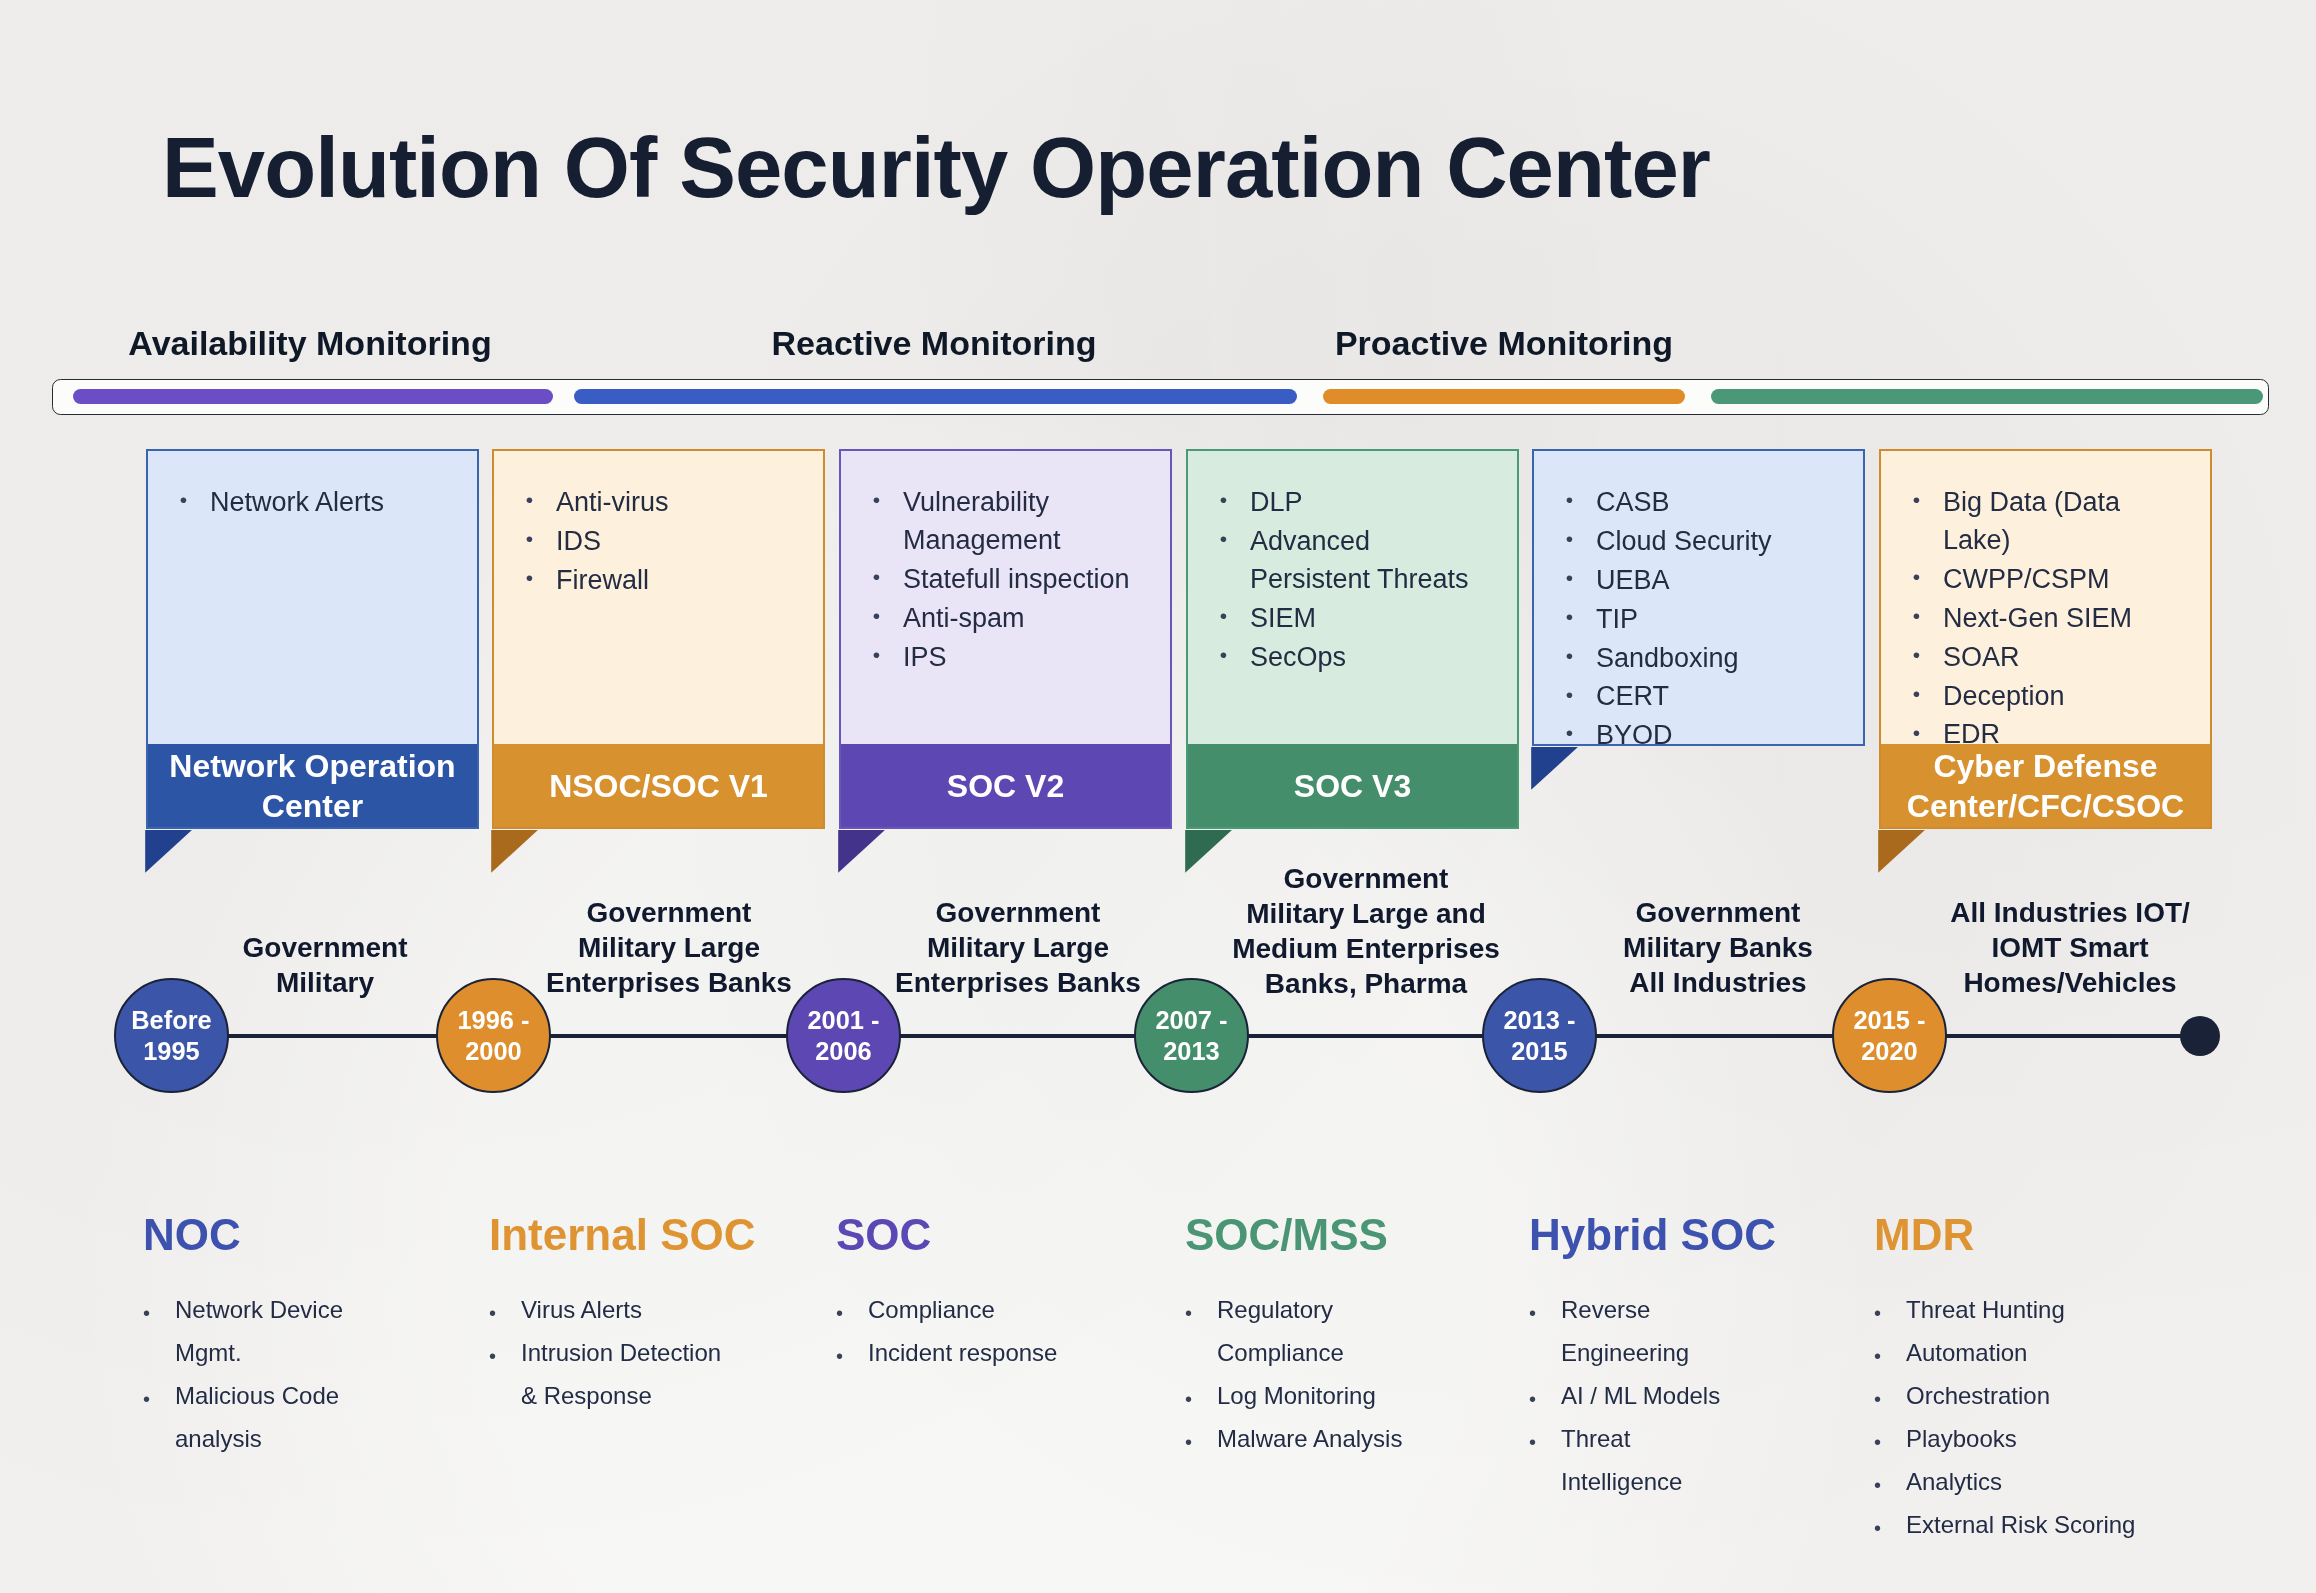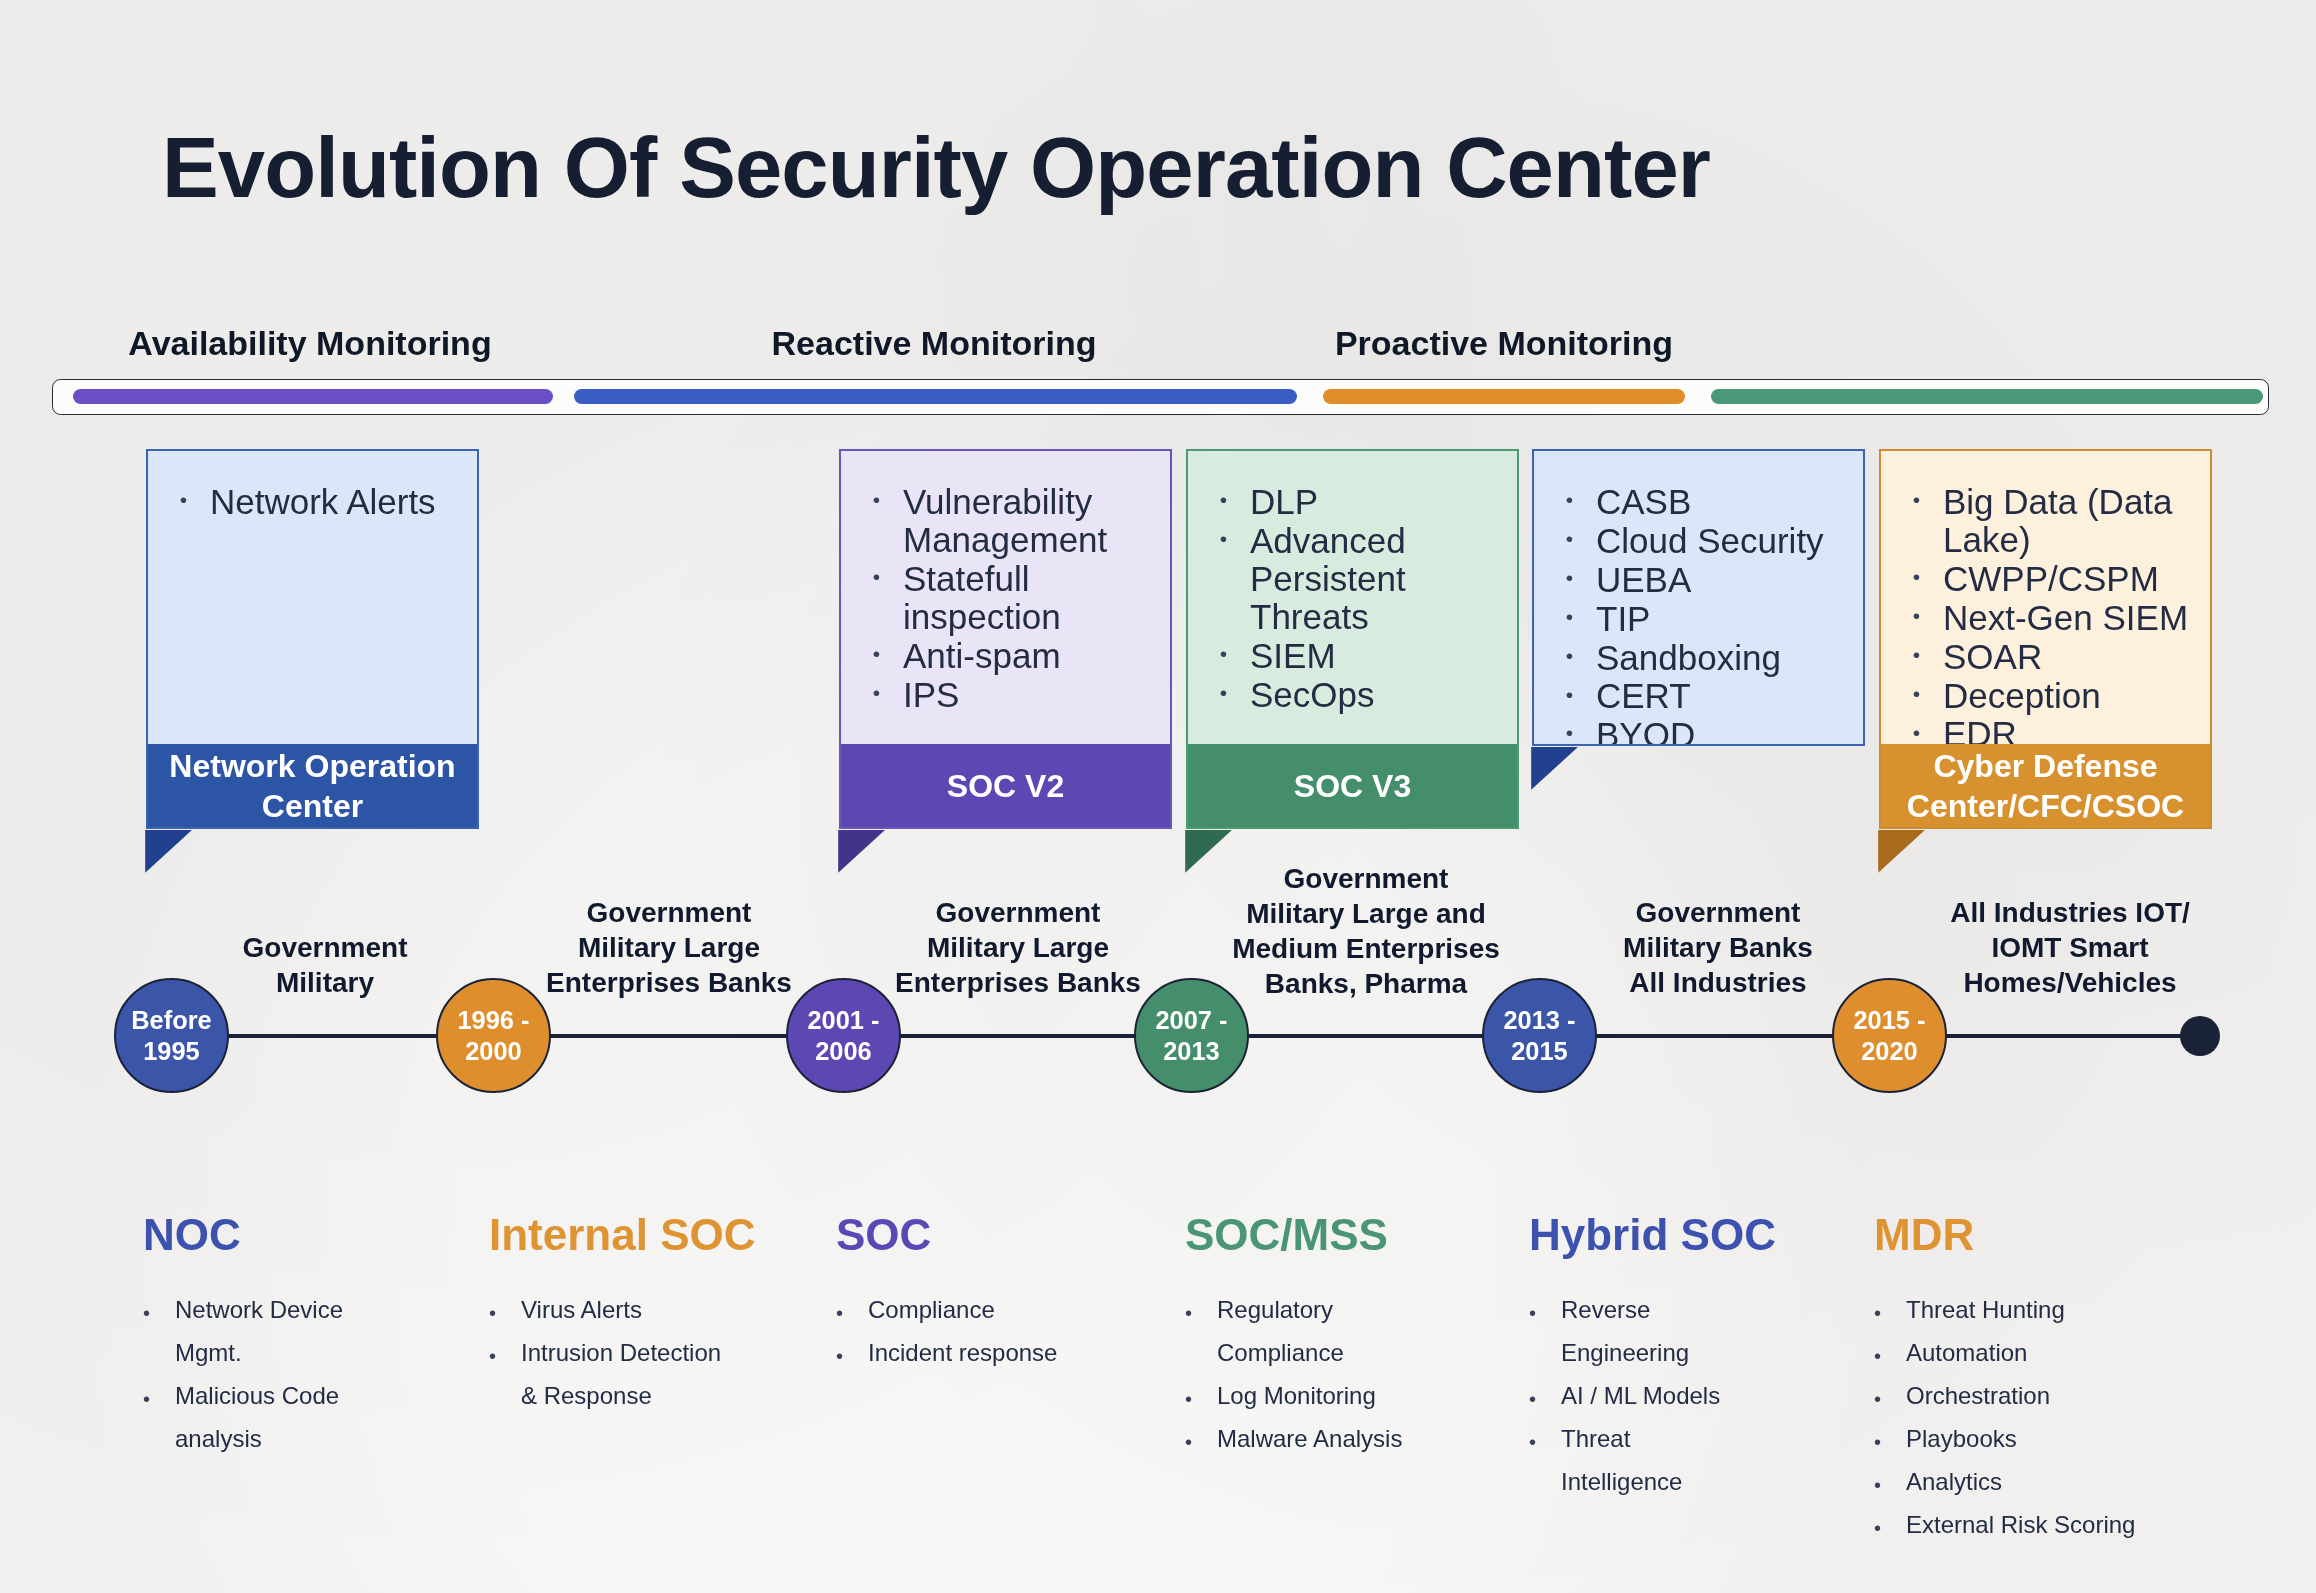--- a/index.html
+++ b/index.html
@@ -44,21 +44,21 @@
   .bar.b3{left:1270px;width:362px;background:#e08c28;}
   .bar.b4{left:1658px;width:552px;background:#4a9878;}
 
   
   .card{position:absolute;top:449px;width:333px;box-sizing:border-box;border:2.8px solid;}
   .card.c1{left:146px;}  .card.c2{left:492px;}  .card.c3{left:839px;}
   .card.c4{left:1186px;} .card.c5{left:1532px;} .card.c6{left:1879px;}
   .card-body{height:293px;overflow:hidden;}
   .card-list{margin:0;padding:32px 19px 0 28px;list-style:none;}
   .card-list li{
-    position:relative;padding-left:34px;font-size:35px;line-height:38px;
+    position:relative;padding-left:34px;font-size:27px;line-height:38px;
     color:#232c42;white-space:pre-line;margin-bottom:0.9px;
   }
   .card-list li::before{content:"•";position:absolute;left:3.8px;top:-1.9px;font-size:21px;color:#39415a;}
   .card-footer{
     height:83px;display:flex;align-items:center;justify-content:center;
     color:#ffffff;font-size:32px;font-weight:bold;line-height:40px;
     text-align:center;white-space:pre-line;
   }
   .card-tail{
     position:absolute;left:-2.8px;top:calc(100% + 2.8px);width:47px;height:43px;
@@ -139,20 +139,31 @@
     <div class="card-body">
       <ul class="card-list">
         <li>Network Alerts</li>
       </ul>
     </div>
     <div class="card-footer">Network Operation
 Center</div>
     <div class="card-tail"></div>
   </div>
 
+  <div class="card c2 theme-orange">
+    <div class="card-body">
+      <ul class="card-list">
+        <li>Anti-virus</li>
+        <li>IDS</li>
+        <li>Firewall</li>
+      </ul>
+    </div>
+    <div class="card-footer">NSOC/SOC V1</div>
+    <div class="card-tail"></div>
+  </div>
 
   <div class="card c3 theme-purple">
     <div class="card-body">
       <ul class="card-list">
         <li>Vulnerability
 Management</li>
         <li>Statefull inspection</li>
         <li>Anti-spam</li>
         <li>IPS</li>
       </ul>

